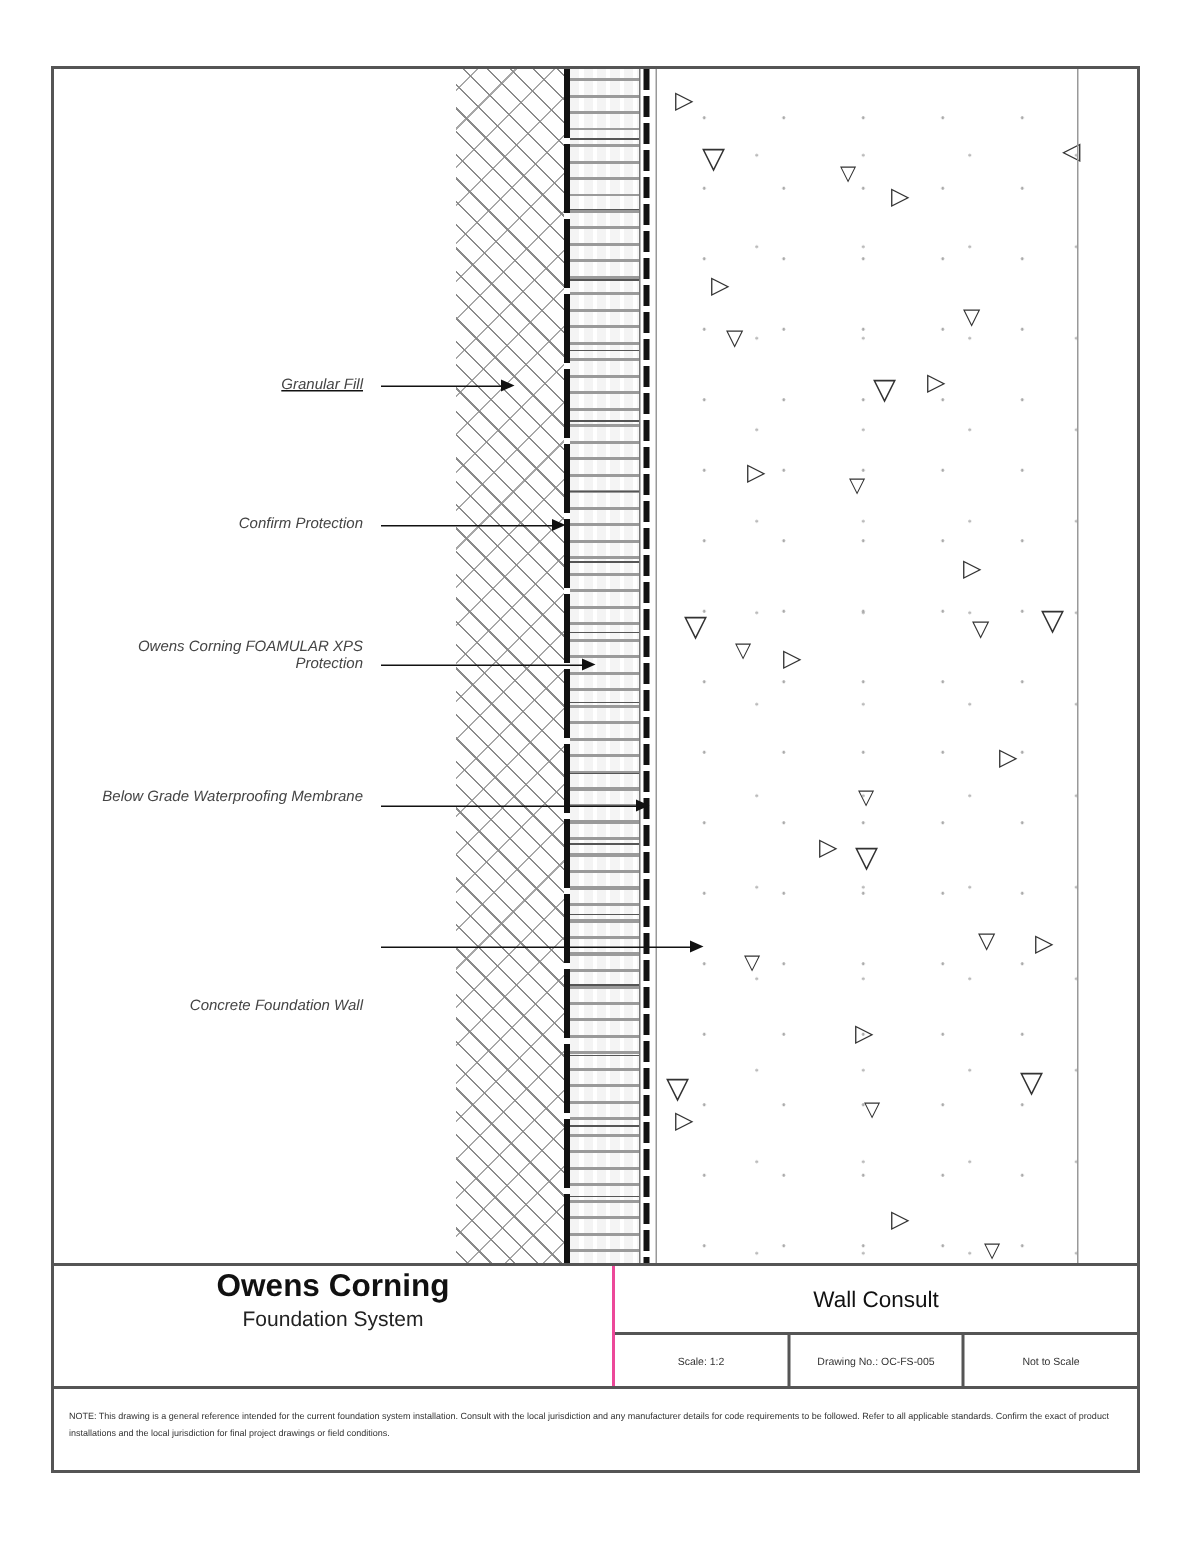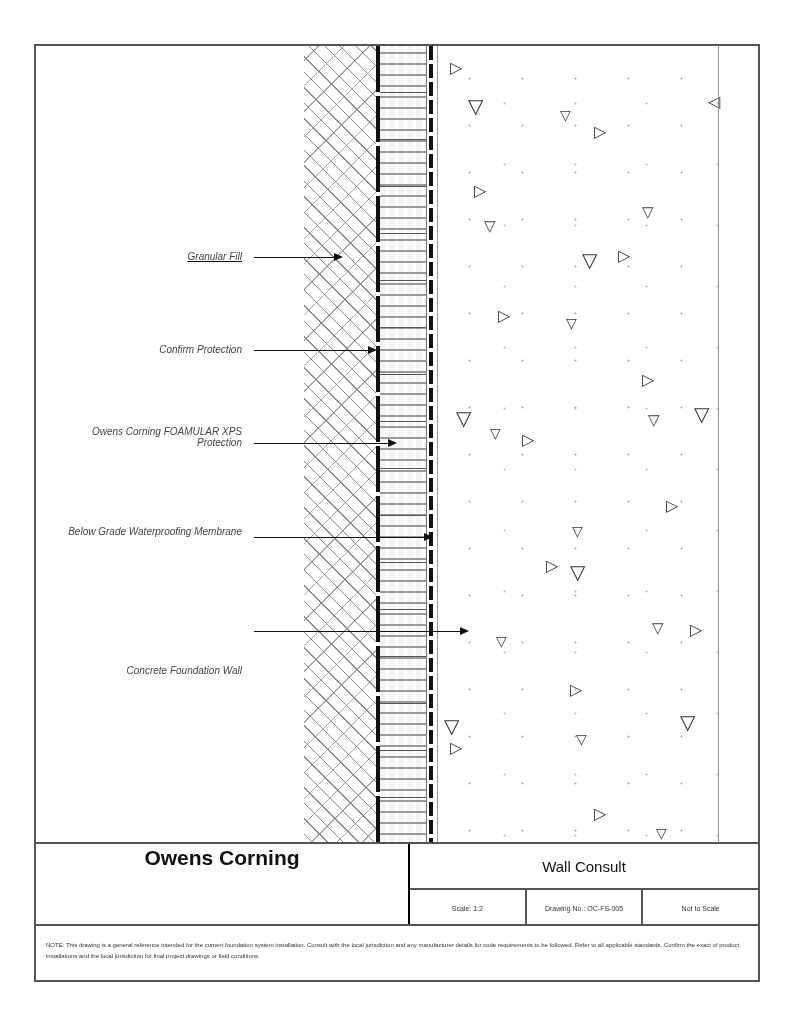--- a/index.html
+++ b/index.html
@@ -29,21 +29,21 @@
       radial-gradient(circle,#aaa 0.8px,transparent 1.2px),
       radial-gradient(circle,#bbb 0.8px,transparent 1.2px);
     background-size:53px 47px,71px 61px;background-position:5px 9px,31px 27px;}
   .wall-inner{position:absolute;left:682px;top:0;width:1px;height:796px;background:#999;}
   .tri{position:absolute;font-size:16px;line-height:1;color:#333;}
   .callout{position:absolute;display:flex;align-items:center;}
   .callout .label{font-size:10px;font-style:italic;color:#444;text-align:right;line-height:11px;width:190px;}
   .leader{position:absolute;height:1px;background:#111;}
   .arrowhead{position:absolute;width:0;height:0;border-top:4px solid transparent;border-bottom:4px solid transparent;border-left:9px solid #111;}
   .title-block{position:absolute;left:36px;top:842px;width:722px;height:82px;border-top:2px solid #555;}
-  .tb-left{position:absolute;left:0;top:0;width:372px;height:82px;border-right:2px solid #000000;text-align:center;}
+  .tb-left{position:absolute;left:0;top:0;width:372px;height:82px;border-right:2px solid #ec4899;text-align:center;}
   .brand1{font-size:21px;font-weight:bold;margin-top:2px;line-height:24px;}
   .brand2{font-size:30px;font-weight:bold;line-height:32px;}
   .brand3{font-size:14px;line-height:18px;color:#222;}
   .tb-right{position:absolute;left:374px;top:0;width:348px;height:82px;}
   .sheet-title{height:44px;border-bottom:2px solid #555;display:flex;align-items:center;justify-content:center;font-size:15px;}
   .tb-cells{display:flex;height:36px;}
   .tb-cell{flex:1;display:flex;align-items:center;justify-content:center;font-size:7px;color:#333;border-right:2px solid #555;}
   .tb-cell:last-child{border-right:none;}
   .note{position:absolute;left:36px;top:924px;width:722px;height:56px;border-top:2px solid #555;box-sizing:border-box;padding:14px 10px 0 10px;font-size:6px;line-height:11px;color:#333;}
 </style>
@@ -122,20 +122,21 @@
 
 <div class="callout" style="left:52px;top:625px;margin-top:40px;">
   <span class="label">Concrete Foundation Wall</span>
 </div>
 <div class="leader" style="left:254px;top:631px;width:208px;"></div>
 <div class="arrowhead" style="left:460px;top:627px;"></div>
 
 <div class="title-block">
   <div class="tb-left">
     <div class="brand1">Owens Corning</div>
+    <div class="brand3">Foundation System</div>
   </div>
   <div class="tb-right">
     <div class="sheet-title">Wall Consult</div>
     <div class="tb-cells">
       <div class="tb-cell">Scale: 1:2</div>
       <div class="tb-cell">Drawing No.: OC-FS-005</div>
       <div class="tb-cell">Not to Scale</div>
     </div>
   </div>
 </div>

